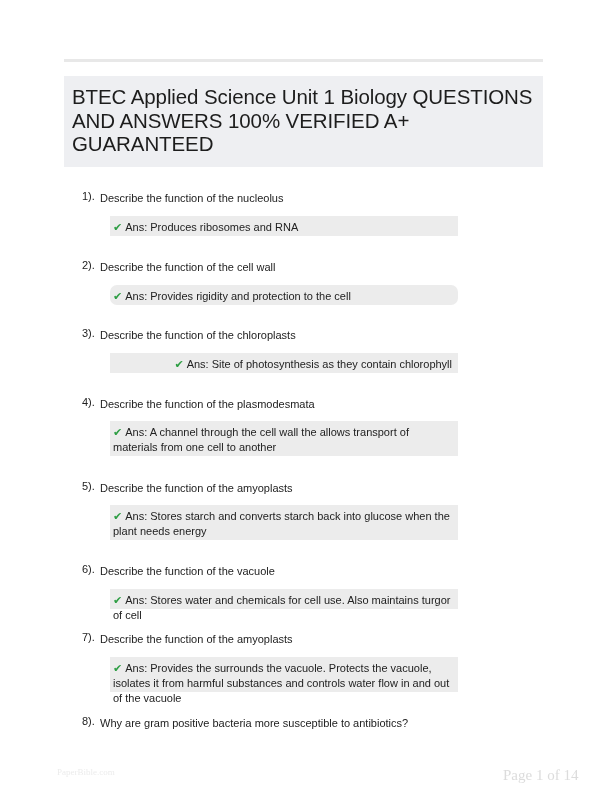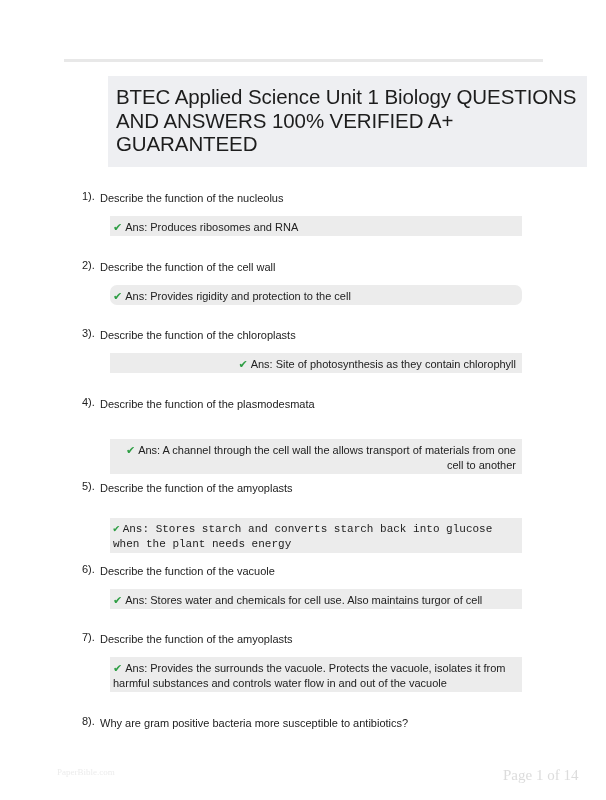--- a/index.html
+++ b/index.html
@@ -1,24 +1,24 @@
 <!DOCTYPE html>
 <html><head>
   <meta charset="utf-8">
   <style>
     html, body { margin: 0; padding: 0; background: #ffffff; }
     body { width: 606px; height: 800px; position: relative; overflow: hidden;
            font-family: "Liberation Sans", "DejaVu Sans", sans-serif; color: #222; }
     .top-rule { position: absolute; left: 64px; top: 59px; width: 479px; height: 3px; background: #e8e8e8; }
     .title-box { position: absolute; left: 64px; top: 76px; width: 479px; height: 91px;
-                 background: #eeeff2; box-sizing: border-box; padding: 9px 8px 0 8px; margin-left: 44px; }
+                 background: #eeeff2; box-sizing: border-box; padding: 9px 8px 0 8px; }
     .title { font-size: 20.5px; line-height: 23.5px; color: #1d1d1d; margin: 0; font-weight: normal; letter-spacing: -0.1px; }
     .qnum { position: absolute; left: 82px; font-size: 11px; color: #222; }
     .qtext { position: absolute; left: 100px; font-size: 11px; color: #222; }
-    .ans { position: absolute; left: 110px; width: 412px; background: #ececec; box-sizing: border-box;
+    .ans { position: absolute; left: 110px; width: 348px; background: #ececec; box-sizing: border-box;
            padding: 4px 6px 4px 3px; font-size: 11px; line-height: 15px; color: #222; }
     .check { color: #2e9e44; font-weight: bold; font-size: 11px; margin-right: 3px; display: inline-block; }
     .footer-left { position: absolute; left: 57px; top: 767px; font-size: 9px; color: #ececec; font-family: "Liberation Serif", serif; }
     .footer-right { position: absolute; left: 503px; top: 767px; font-size: 15px; color: #dcdcdc; font-family: "Liberation Serif", serif; }
   </style>
 </head>
 <body>
 
 <div class="top-rule"></div>
 
@@ -46,29 +46,29 @@
   <span class="qnum" style="top:327px">3).</span>
   <span class="qtext" style="top:329px">Describe the function of the chloroplasts</span>
   <div class="ans" style="top:353px; height:20px;text-align:right;">
     <span class="check">✔</span><span>Ans: Site of photosynthesis as they contain chlorophyll</span>
   </div>
 </div>
 
 <div>
   <span class="qnum" style="top:396px">4).</span>
   <span class="qtext" style="top:398px">Describe the function of the plasmodesmata</span>
-  <div class="ans" style="top:439px; height:35px;text-align:right;">
+  <div class="ans" style="top:421px; height:35px;">
     <span class="check">✔</span><span>Ans: A channel through the cell wall the allows transport of materials from one cell to another</span>
   </div>
 </div>
 
 <div>
   <span class="qnum" style="top:480px">5).</span>
   <span class="qtext" style="top:482px">Describe the function of the amyoplasts</span>
-  <div class="ans" style="top:518px; height:35px;font-family:Liberation Mono, monospace;">
+  <div class="ans" style="top:505px; height:35px;">
     <span class="check">✔</span><span>Ans: Stores starch and converts starch back into glucose when the plant needs energy</span>
   </div>
 </div>
 
 <div>
   <span class="qnum" style="top:563px">6).</span>
   <span class="qtext" style="top:565px">Describe the function of the vacuole</span>
   <div class="ans" style="top:589px; height:20px;">
     <span class="check">✔</span><span>Ans: Stores water and chemicals for cell use. Also maintains turgor of cell</span>
   </div>

